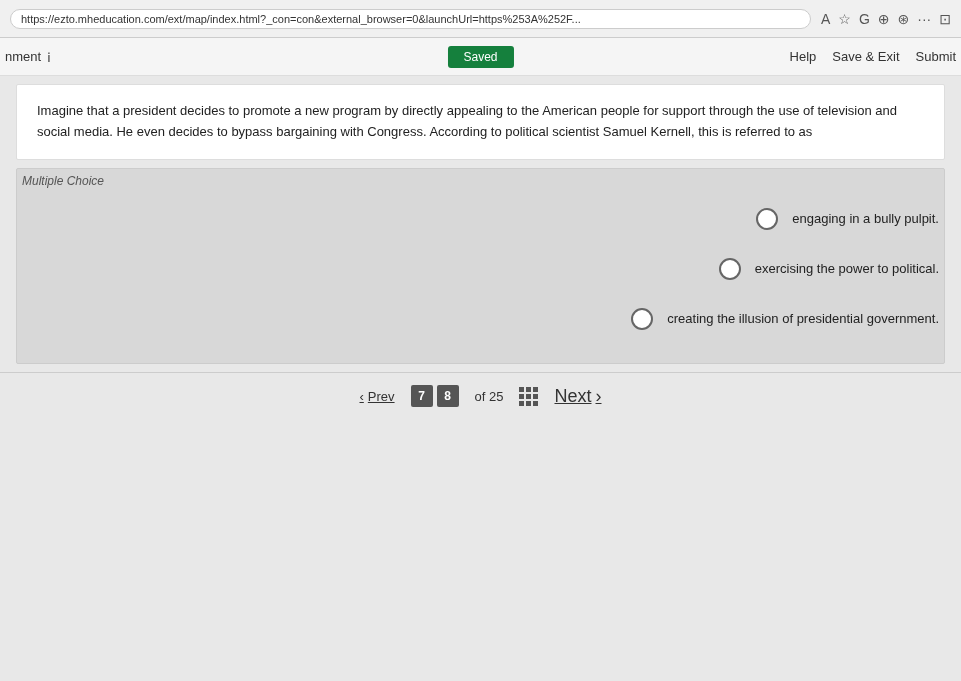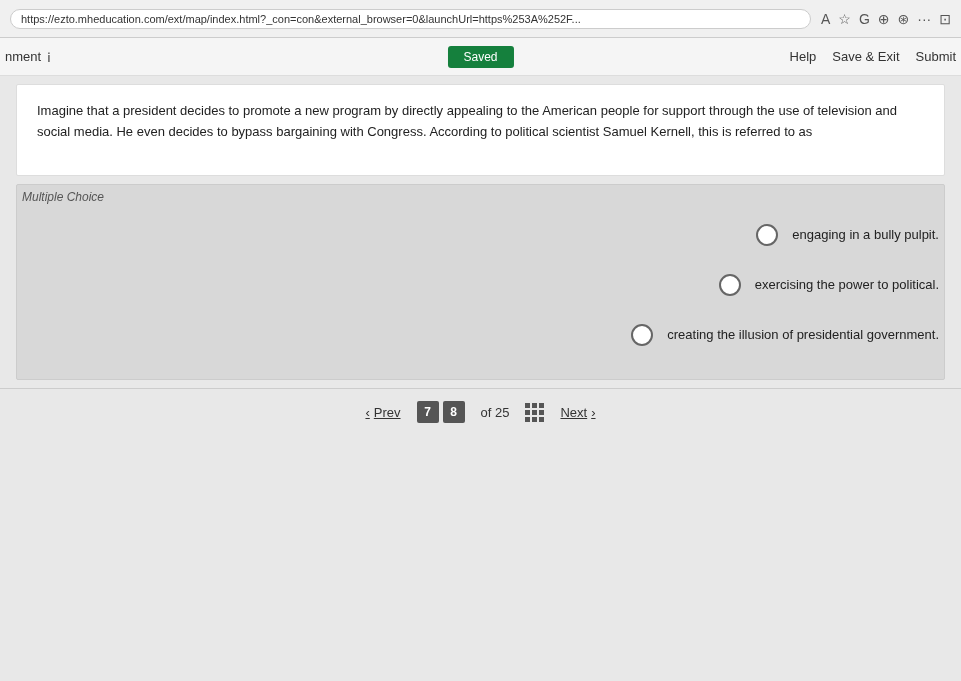--- a/index.html
+++ b/index.html
@@ -114,21 +114,21 @@
       margin: 8px 16px;
       padding: 16px 20px;
       border: 1px solid #ddd;
       border-radius: 2px;
     }
 
     .question-text {
       font-size: 13px;
       color: #222;
       line-height: 1.6;
-      margin-bottom: 16px;
+      margin-bottom: 0;
     }
 
     
     .answer-area {
       background: #d8d8d8;
       margin: 0 16px;
       padding: 5px;
       border: 1px solid #ccc;
       border-radius: 2px;
     }
@@ -231,21 +231,21 @@
       width: 5px;
       height: 5px;
       background: #555;
       border-radius: 0;
     }
 
     .next-btn {
       display: flex;
       align-items: center;
       gap: 4px;
-      font-size: 13px;
+      font-size: 18px;
       color: #333;
       cursor: pointer;
       text-decoration: underline;
       background: none;
       border: none;
       font-weight: 500;
     }
 
     .outer-wrapper {
       position: relative;

